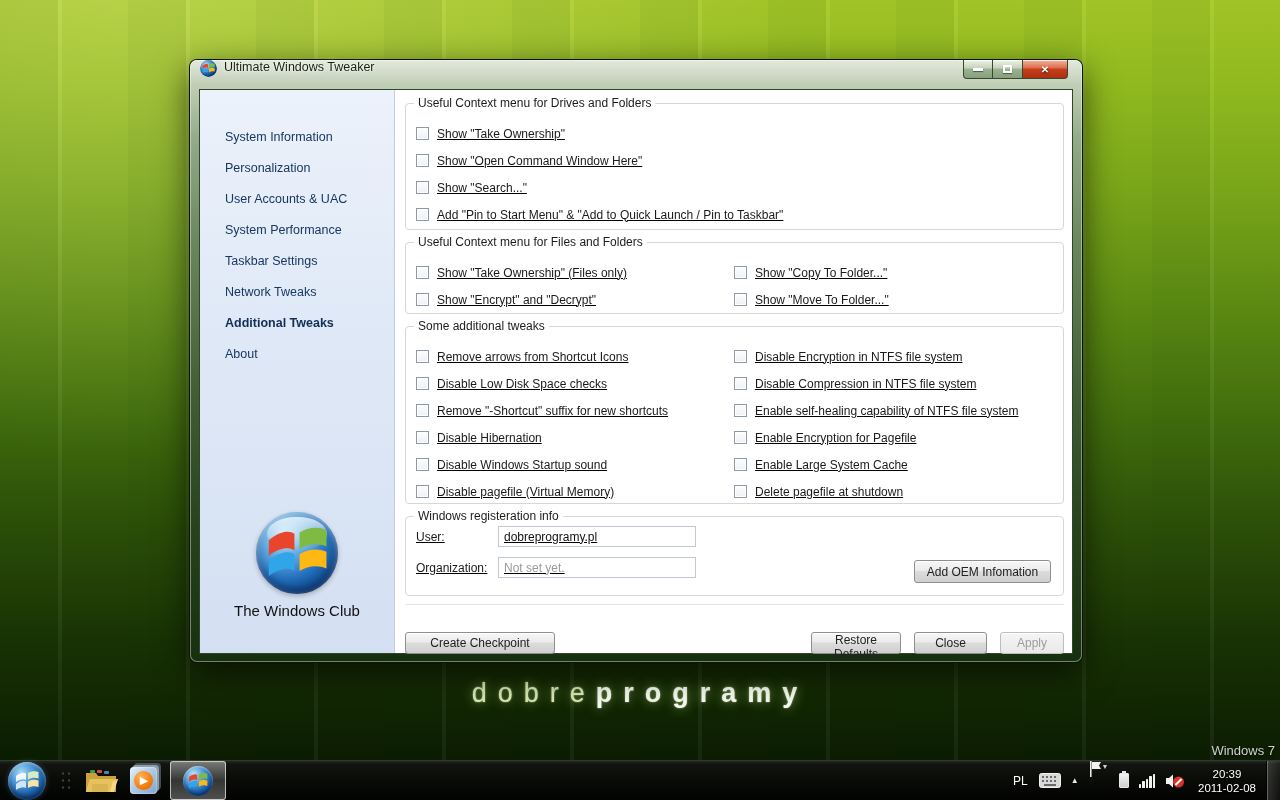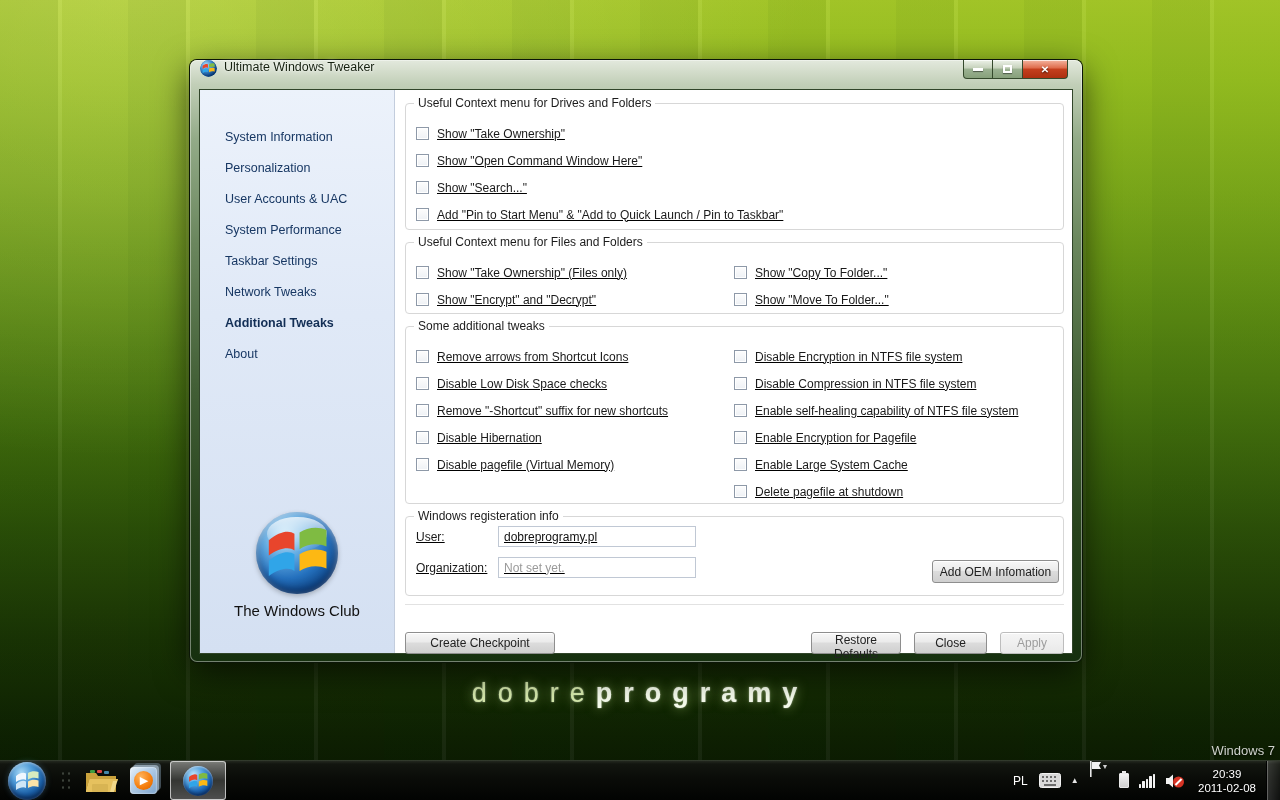--- a/index.html
+++ b/index.html
@@ -73,21 +73,21 @@
     border:1px solid #8e99a8; background:linear-gradient(180deg,#fdfdfd,#eef1f5);
     box-shadow:inset 0 0 0 1px #fff; }
   .cb-label { font-size:12px; color:#1a1a1a; white-space:nowrap; }
   .two-col { display:grid; grid-template-columns:318px 1fr; column-gap:0; }
 
   .reg-row { display:flex; align-items:center; height:31px; }
   .reg-label { width:82px; font-size:12px; color:#1a1a1a; }
   .reg-input { width:198px; height:21px; border:1px solid #c0c8d4; font-size:12px; padding:0 5px;
     font-family:"Liberation Sans", sans-serif; color:#111; }
   .reg-input::placeholder { color:#9a9a9a; }
-  .oem-btn { position:absolute; right:4px; bottom:12px; width:127px; height:23px; }
+  .oem-btn { position:absolute; right:12px; bottom:12px; width:137px; height:23px; }
 
   .btn { font-family:"Liberation Sans", sans-serif; font-size:12px; color:#222;
     background:linear-gradient(180deg,#f7f7f7 0%,#ebebeb 45%,#dcdcdc 50%,#cfcfcf 100%);
     border:1px solid #8e8e8e; border-radius:3px;
     box-shadow:inset 0 1px 0 #fff; cursor:default; }
   .btn.disabled { color:#9d9d9d; border-color:#bdbdbd;
     background:linear-gradient(180deg,#f5f5f5,#e9e9e9); }
   .separator { border-top:1px solid #e2e2e2; margin:8px 0 0 0; }
   .footer { display:flex; align-items:center; margin-top:27px; }
   .footer .btn { height:22px; }
@@ -276,20 +276,24 @@
             <div class="cb-row">
               <span class="cb"></span>
               <span class="cb-label">Remove "-Shortcut" suffix for new shortcuts</span>
             </div>
             <div class="cb-row">
               <span class="cb"></span>
               <span class="cb-label">Disable Hibernation</span>
             </div>
             <div class="cb-row">
               <span class="cb"></span>
+              <span class="cb-label">Disable Windows Startup sound</span>
+            </div>
+            <div class="cb-row">
+              <span class="cb"></span>
               <span class="cb-label">Disable pagefile (Virtual Memory)</span>
             </div>
           </div>
           <div>
             <div class="cb-row">
               <span class="cb"></span>
               <span class="cb-label">Disable Encryption in NTFS file system</span>
             </div>
             <div class="cb-row">
               <span class="cb"></span>

